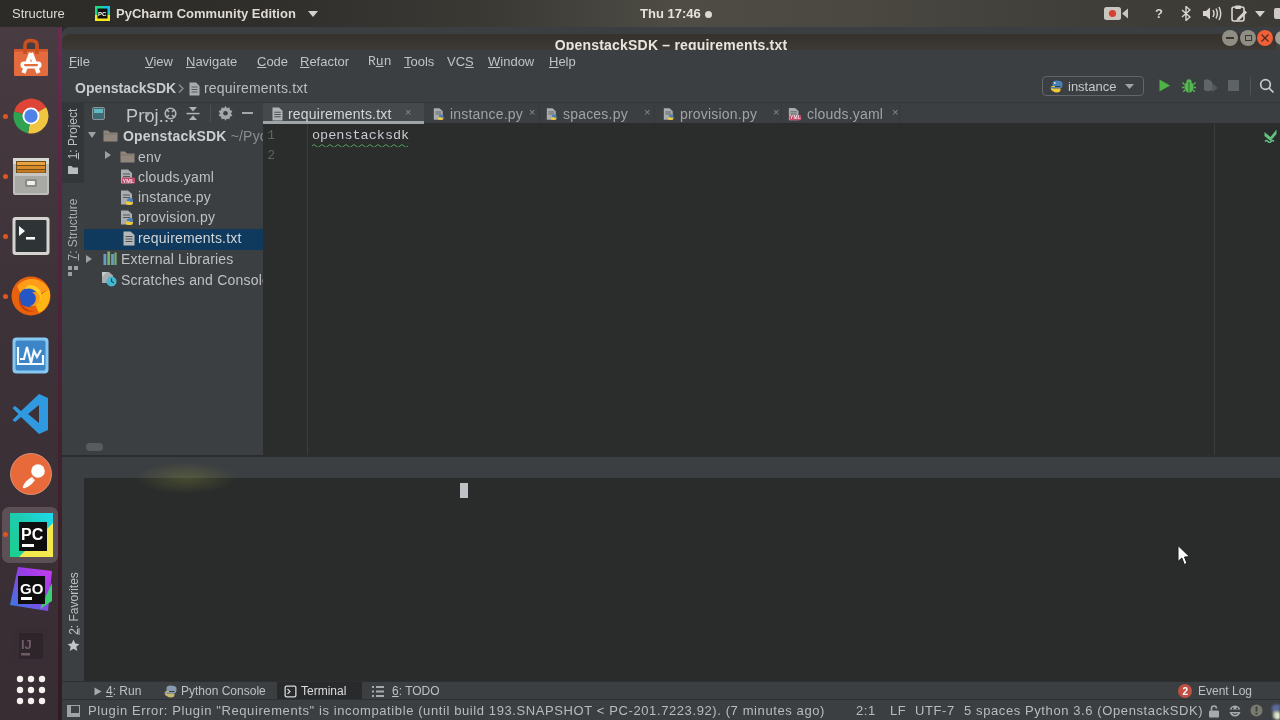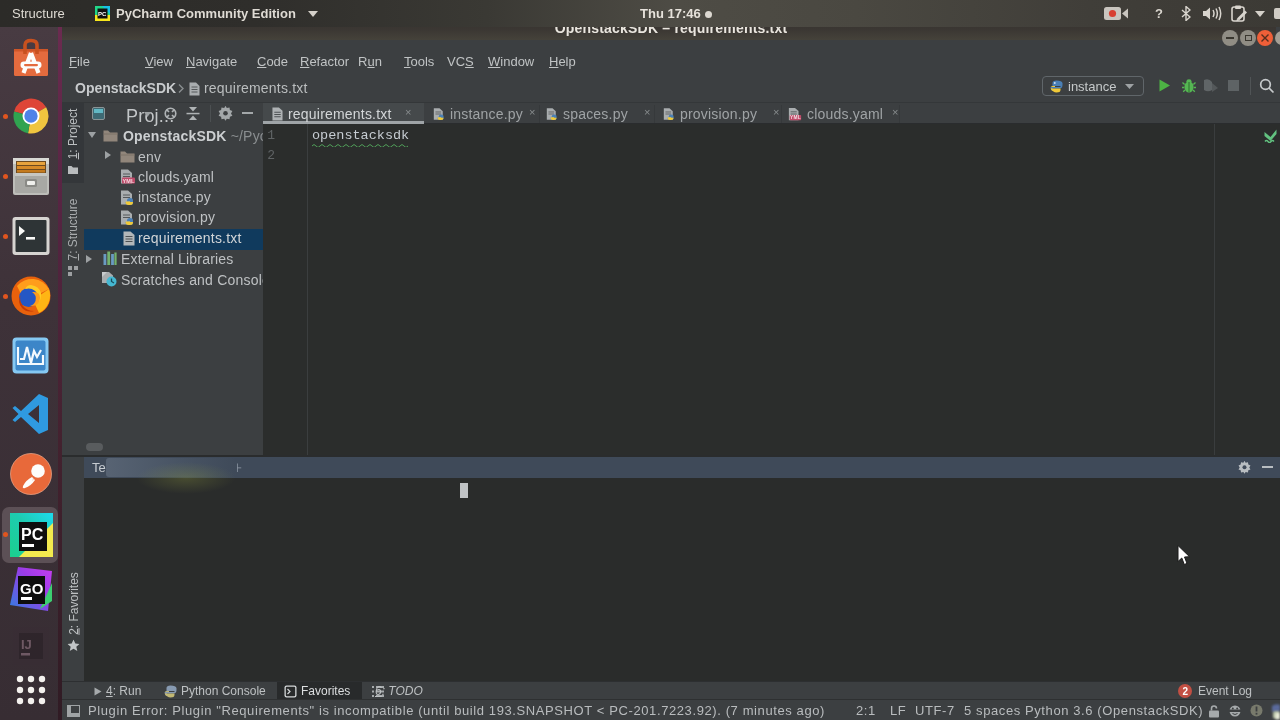--- a/index.html
+++ b/index.html
@@ -11,21 +11,21 @@
     background:linear-gradient(90deg,#2c2b28 0%,#2f2e2b 20%,#3a3934 38%,#4e4c45 53%,#4a4841 67%,#403e39 85%,#3c3a35 100%);
     color:#dfdbd4; font-size:13px; }
   #topbar .it { position:absolute; top:0; height:27px; line-height:27px; }
   
   #dock { left:0; top:27px; width:60px; height:693px; background:linear-gradient(#483b42,#3e3239 40%,#372d33 100%); }
   .dkdot { position:absolute; left:3px; width:5px; height:5px; border-radius:50%; background:#e0551f; }
   #deskstrip { left:58px; top:27px; width:4px; height:693px;
     background:linear-gradient(#6b2b50,#532440 30%,#43222f 60%,#301b24 100%); }
   
   #win { left:62px; top:27px; width:1218px; height:693px; background:#3c3f41; border-top-left-radius:8px; overflow:hidden; }
-  #titlebar { left:62px; top:17px; width:1214px; height:23px;
+  #titlebar { left:62px; top:34px; width:1214px; height:23px;
     background:linear-gradient(#35322d,#3b3733 55%,#45423a 100%); border-top-left-radius:8px; }
   #titlebar .t { position:absolute; left:434px; top:3px; width:350px; text-align:center; color:#e9e5de; font-weight:bold; font-size:14px; letter-spacing:0.2px; }
   .wbtn { position:absolute; top:30px; width:16px; height:16px; border-radius:50%; background:#908d84; }
   #menubar { left:62px; top:50px; width:1218px; height:25px; background:#3c3f41; color:#c0c3c4; font-size:13px; }
   #menubar span { position:absolute; top:4px; }
   #navbar { left:62px; top:75px; width:1218px; height:28px; background:#3c3f41; }
   
   #stripe { left:62px; top:103px; width:22px; height:596px; background:#3c3f41; }
   .vlabel { position:absolute; font-size:12px; color:#bdc0c2; white-space:nowrap; display:flex; align-items:center; gap:5px; justify-content:center; }
   
@@ -229,21 +229,21 @@
       </svg>
     <div class="abs" style="left:1274px;top:8px;width:6px;height:11px;background:#cfcbc4;border-radius:2px 0 0 2px;"></div>
   </div>
   <div id="menubar" class="abs">
     <span style="left:7px;"><u>F</u>ile</span>
     <span style="left:42px;margin-top:44px;"><u>E</u>dit</span>
     <span style="left:83px;"><u>V</u>iew</span>
     <span style="left:124px;"><u>N</u>avigate</span>
     <span style="left:195px;"><u>C</u>ode</span>
     <span style="left:238px;"><u>R</u>efactor</span>
-    <span style="left:296px;">R<u>u</u>n</span>
+    <span style="left:306px;font-family:Liberation Mono, monospace;">R<u>u</u>n</span>
     <span style="left:342px;"><u>T</u>ools</span>
     <span style="left:385px;">VC<u>S</u></span>
     <span style="left:426px;"><u>W</u>indow</span>
     <span style="left:487px;"><u>H</u>elp</span>
   </div>
   <div id="navbar" class="abs">
     <span class="abs" style="left:13px;top:5px;font-size:14px;font-weight:bold;color:#c8cbcd;">OpenstackSDK</span>
     <svg class="abs" style="left:116px;top:9px;" width="6" height="9" viewBox="0 0 6 9">
         <path d="M1 0.5 L5 4.5 L1 8.5" stroke="#8a8e90" stroke-width="1.4" fill="none"></path>
       </svg>
@@ -472,62 +472,52 @@
       <path d="M1.5 4 L7.5 9 L13.5 1.5 L13.5 6 L7.5 13 L1.5 8 Z" fill="#62c280"></path>
       <path d="M2 13.5 Q3.5 11.5 5 13.5 T8 13.5 T11 13.5" stroke="#62c280" stroke-width="1.3" fill="none"></path>
     </svg>
   </div>
   <div id="gutter" class="abs">
     <span class="abs" style="right:32px;top:4px;">1</span>
     <span class="abs" style="right:32px;top:24px;">2</span>
   </div>
   <div class="abs" style="left:62px;top:102px;width:1218px;height:1px;background:#343739;"></div>
   <div id="splitter" class="abs"></div>
-  <div id="termhead" class="abs">
-    <span class="abs" style="left:8px;top:3px;font-size:13px;color:#c7ccd1;">Te</span>
-    <div class="abs" style="left:22px;top:1px;width:130px;height:19px;background:linear-gradient(90deg,rgba(90,102,118,0.9),rgba(74,86,102,0.75) 60%,rgba(63,74,89,0.2));border-radius:3px;"></div>
-    <span class="abs" style="left:152px;top:4px;font-size:12px;color:#8f99a5;">⊦</span>
-    <svg class="abs" style="left:1154px;top:4px;" width="13" height="13" viewBox="0 0 15 15">
-      <path d="M7.5 1 L8.8 3.2 L11.5 2.7 L11.9 5.3 L14.4 6.3 L13 8.6 L14.4 10.9 L11.9 11.9 L11.5 14.5 L8.8 14 L7.5 16 L6.2 14 L3.5 14.5 L3.1 11.9 L0.6 10.9 L2 8.6 L0.6 6.3 L3.1 5.3 L3.5 2.7 L6.2 3.2 Z" transform="translate(0,-1.2)" fill="#b8bdc1"></path>
-      <circle cx="7.5" cy="7.3" r="2.3" fill="#3f4a59"></circle>
-    </svg>
-    <div class="abs" style="left:1178px;top:9px;width:11px;height:2px;background:#b8bdc1;"></div>
-  </div>
   <div id="termbody" class="abs">
     <div class="abs" style="left:52px;top:-16px;width:100px;height:32px;background:radial-gradient(ellipse at center,rgba(140,150,62,0.30),rgba(140,150,62,0) 70%);"></div>
   </div>
   <div class="abs" style="left:460px;top:483px;width:8px;height:15px;background:#c0c3c5;"></div>
   <div id="btoolbar" class="abs">
     <svg class="abs" style="left:32px;top:5px;" width="8" height="9" viewBox="0 0 8 9">
         <path d="M0.5 0.5 L7.5 4.5 L0.5 8.5 Z" fill="#a6aaac"></path>
       </svg>
     <span class="abs" style="left:44px;top:2px;"><u>4</u>: Run</span>
     <svg class="abs" style="left:102px;top:3px;" width="13" height="13" viewBox="0 0 13 13">
       <path d="M6.5 0.5 Q2.5 0.5 2.5 3 L2.5 6 L10.5 6 L10.5 7 L0.8 7 Q0.5 10 3 11 L3 8.5 L10 8.5 Q12.5 8 12.5 5 L12.5 3 Q12 0.5 6.5 0.5 Z" fill="#879ab1"></path>
       <path d="M6.5 12.5 Q10.5 12.5 10.5 10 L10.5 8.5 L3 8.5 Q0.8 9 0.8 7 L5 7 L5 6 L2.5 6 Q0.8 6.5 0.8 7 Q0.5 10.5 3.5 11.5 Q4.5 12.5 6.5 12.5 Z" fill="#c2b873"></path>
     </svg>
     <span class="abs" style="left:119px;top:2px;">Python Console</span>
     <div class="abs" style="left:215px;top:0;width:85px;height:18px;background:#282a2b;"></div>
     <svg class="abs" style="left:222px;top:3px;" width="13" height="13" viewBox="0 0 13 13">
       <rect x="0.5" y="0.5" width="12" height="12" rx="2" fill="#d4d7d9"></rect>
       <rect x="1.8" y="1.8" width="9.4" height="9.4" rx="1" fill="#282a2b"></rect>
       <path d="M3.5 4 L6 6.5 L3.5 9" stroke="#d4d7d9" stroke-width="1.2" fill="none"></path>
     </svg>
-    <span class="abs" style="left:239px;top:2px;color:#dcdee0;">Favorites</span>
+    <span class="abs" style="left:239px;top:2px;color:#dcdee0;">Terminal</span>
     <svg class="abs" style="left:310px;top:4px;" width="12" height="11" viewBox="0 0 12 11">
       <g fill="#a6aaac">
           <rect x="0" y="0" width="2" height="2"></rect>
           <rect x="4" y="0" width="8" height="2"></rect>
           <rect x="0" y="4.5" width="2" height="2"></rect>
           <rect x="4" y="4.5" width="8" height="2"></rect>
           <rect x="0" y="9" width="2" height="2"></rect>
           <rect x="4" y="9" width="8" height="2"></rect>
         </g>
     </svg>
-    <span class="abs" style="left:313px;top:2px;font-style:italic;"><u>6</u>: TODO</span>
+    <span class="abs" style="left:330px;top:2px;"><u>6</u>: TODO</span>
     <div class="abs" style="left:1116px;top:2px;width:14px;height:14px;border-radius:50%;background:#c24f43;"></div>
     <span class="abs" style="left:1120.5px;top:4px;font-size:10px;color:#fff;font-weight:bold;">2</span>
     <span class="abs" style="left:1136px;top:2px;">Event Log</span>
   </div>
   <div id="statusbar" class="abs">
     <svg class="abs" style="left:5px;top:5px;" width="13" height="12" viewBox="0 0 13 12">
       <rect x="0.5" y="0.5" width="12" height="11" fill="none" stroke="#9fa3a5" stroke-width="1"></rect>
       <rect x="0.5" y="8" width="12" height="3.5" fill="#9fa3a5"></rect>
       <rect x="0.5" y="0.5" width="3.5" height="11" fill="#9fa3a5"></rect>
     </svg>

